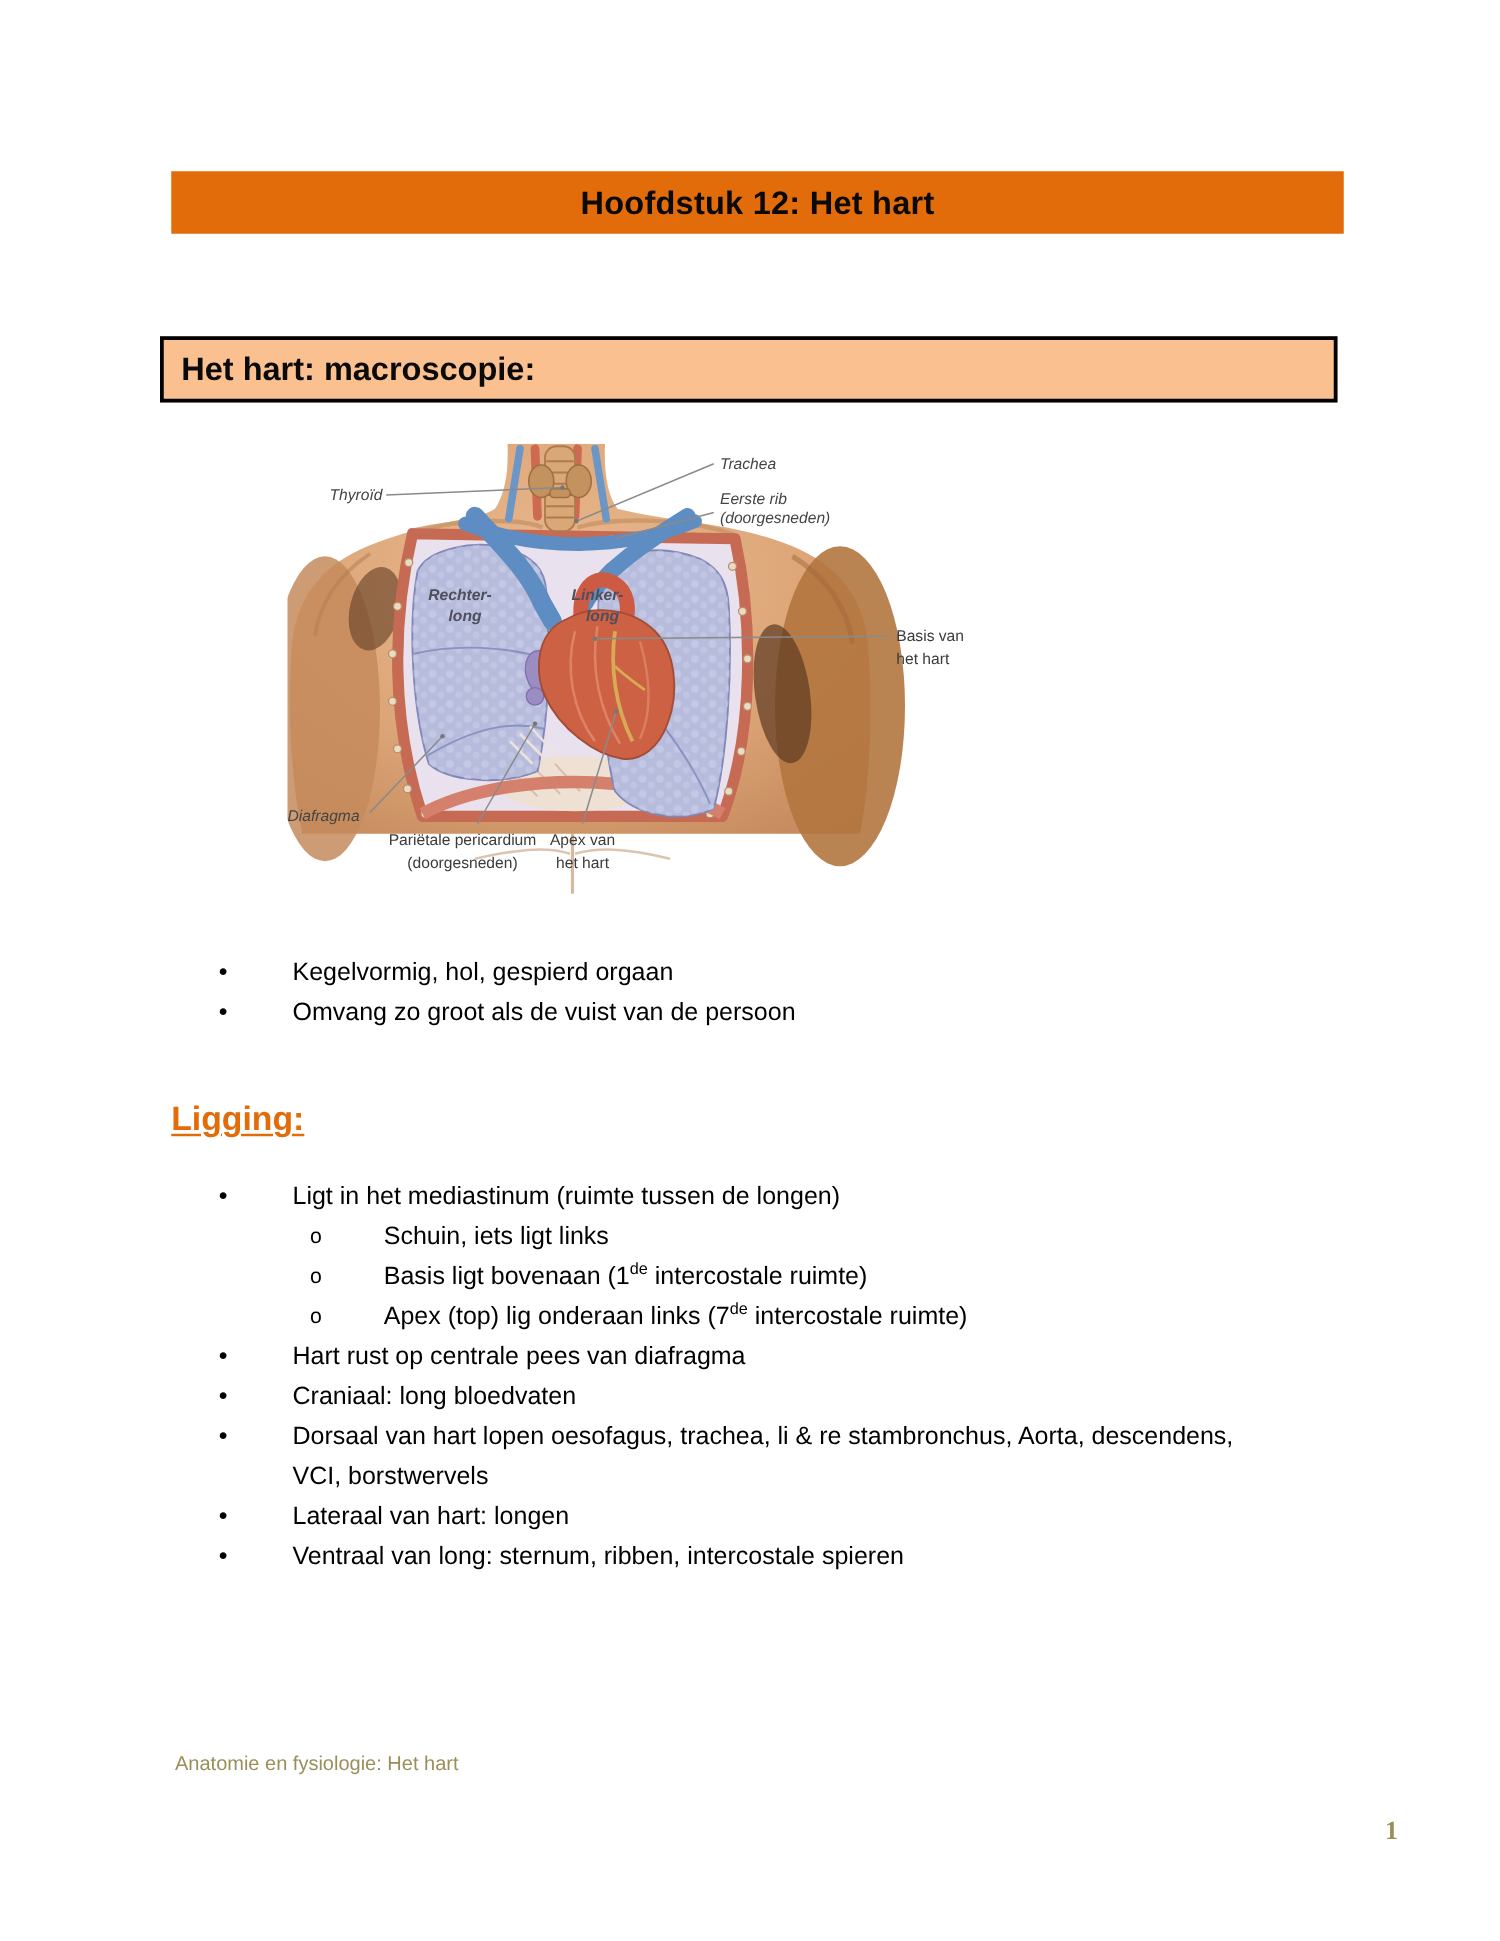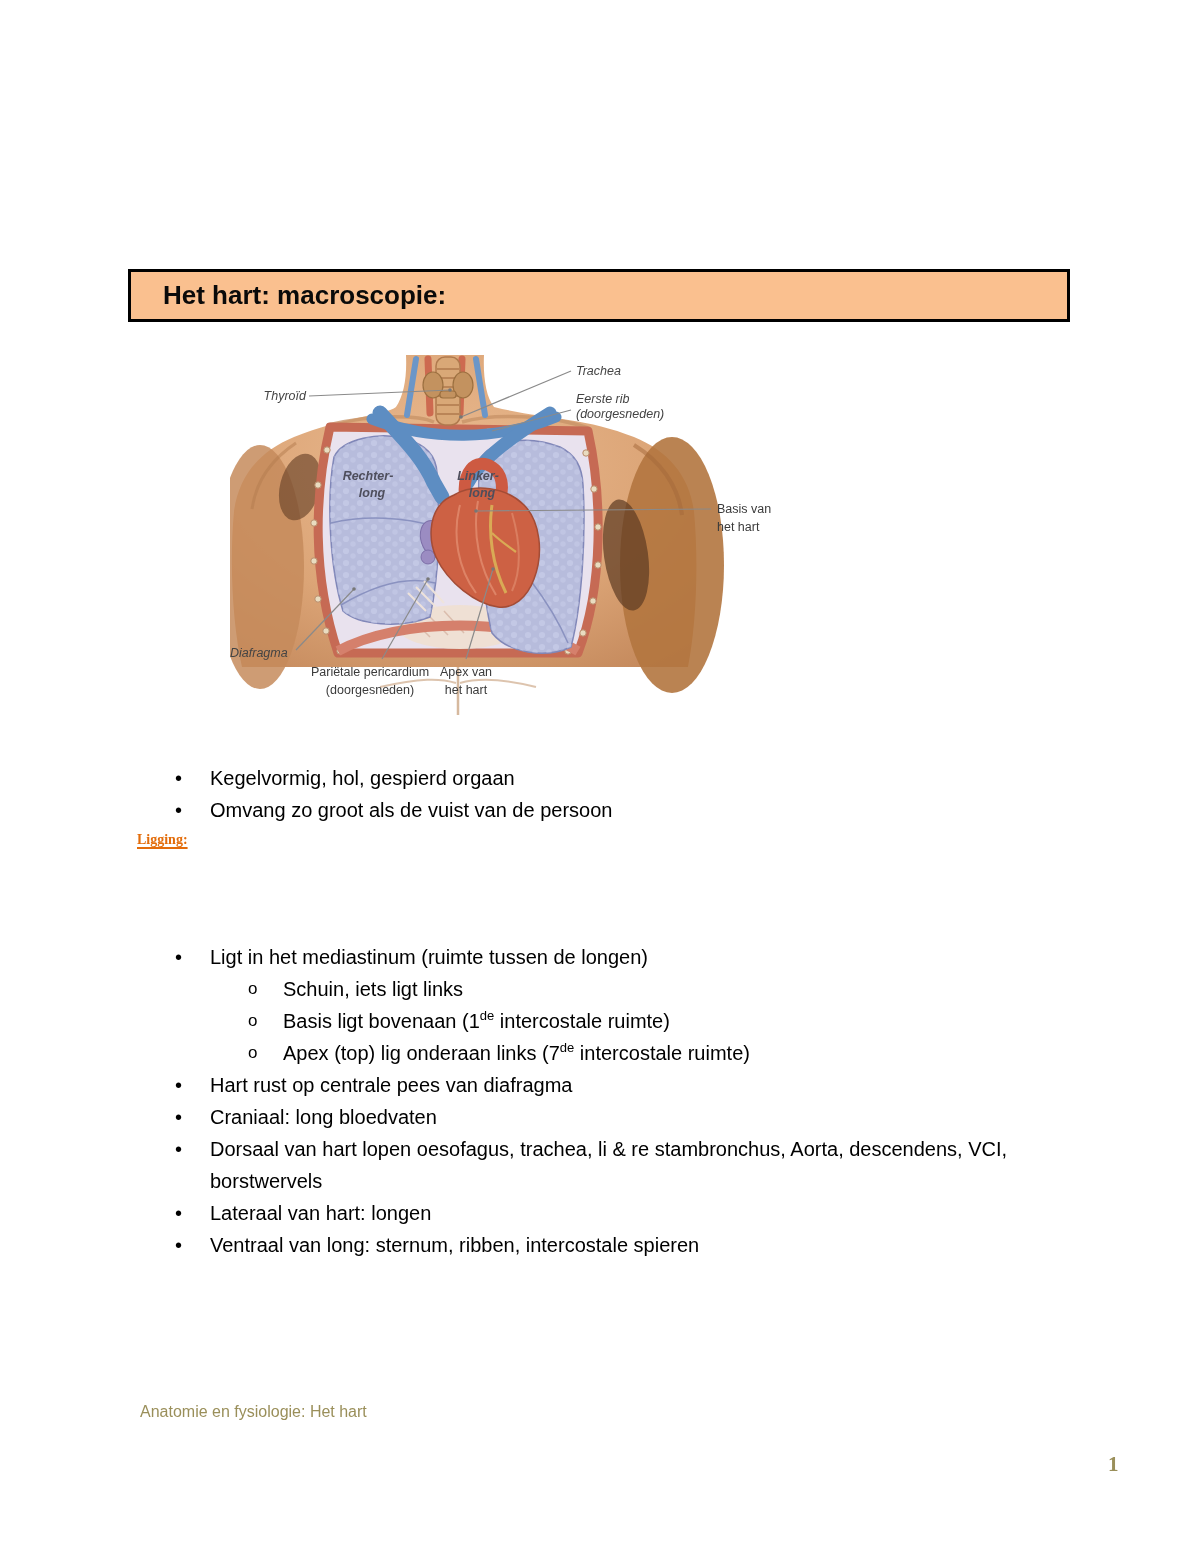--- a/index.html
+++ b/index.html
@@ -24,59 +24,62 @@
     display:flex;align-items:center;justify-content:center;
   }
   .chapter-bar h1{
     font-size:26px;font-weight:700;color:#0a0a0a;letter-spacing:.2px;
   }
   .section-bar{
     position:absolute;left:128px;top:269px;width:942px;height:53px;
     background:var(--subheader-fill);
     border:3px solid #000;
     display:flex;align-items:center;
-    padding-left:32px;
+    padding-left:14px;
   }
   .section-bar h2{font-size:26px;font-weight:700;color:#0a0a0a;}
   .figure-wrap{
     position:absolute;left:230px;top:355px;width:552px;height:368px;
   }
   .fig-label{font-family:"Liberation Sans","DejaVu Sans",sans-serif;font-size:12.5px;fill:#3b3b3b;}
   .fig-label.it{font-style:italic;fill:#444;}
   .lung-label{font-style:italic;font-weight:600;font-size:12.5px;fill:#4e4e5c;}
   .leader{stroke:#8a8a8a;stroke-width:1.2;fill:none;}
   ul.doclist{list-style:none;position:absolute;left:175px;width:835px;}
   ul.doclist li{display:flex;font-size:20px;line-height:32px;color:#000;}
   ul.doclist li .mk{flex:0 0 35px;}
-  ul.doclist li .txt{flex:1 1 auto;}
+  ul.doclist li .txt{flex:1 1 auto;margin-left:24px;}
   ul.doclist li.l2{margin-left:73px;}
   ul.doclist li.l2 .mk{flex:0 0 35px;font-size:17px;}
   ul.doclist sup{font-size:13px;line-height:0;vertical-align:super;}
   .intro-list{top:762px;}
   .ligging-list{top:941px;}
   .ligging-heading{
-    position:absolute;left:137px;top:832px;
-    font-size:14px;font-weight:700;color:var(--header-orange);
-    text-decoration:underline;text-underline-offset:3px;text-decoration-thickness:2px;font-family:Liberation Serif, serif;
+    position:absolute;left:137px;top:880px;
+    font-size:27px;font-weight:700;color:var(--header-orange);
+    text-decoration:underline;text-underline-offset:3px;text-decoration-thickness:2px;
   }
   .footer-text{
     position:absolute;left:140px;top:1403px;
     font-size:16px;color:var(--footer-gold);
   }
   .page-number{
     position:absolute;left:1108px;top:1452px;
     font-family:"Liberation Serif","DejaVu Serif",serif;
     font-size:21px;font-weight:700;color:var(--footer-gold);
   }
 </style>
 </head>
 <body>
 
 <div id="page">
 
+  <div class="chapter-bar">
+    <h1>Hoofdstuk 12: Het hart</h1>
+  </div>
 
   <div class="section-bar">
     <h2>Het hart: macroscopie:</h2>
   </div>
 
   <div class="figure-wrap">
     <svg viewBox="0 0 552 368" width="552" height="368">
       <defs>
         <radialGradient id="skinGrad" cx="45%" cy="35%" r="85%">
           <stop offset="0%" stop-color="#e9b98f"></stop>

